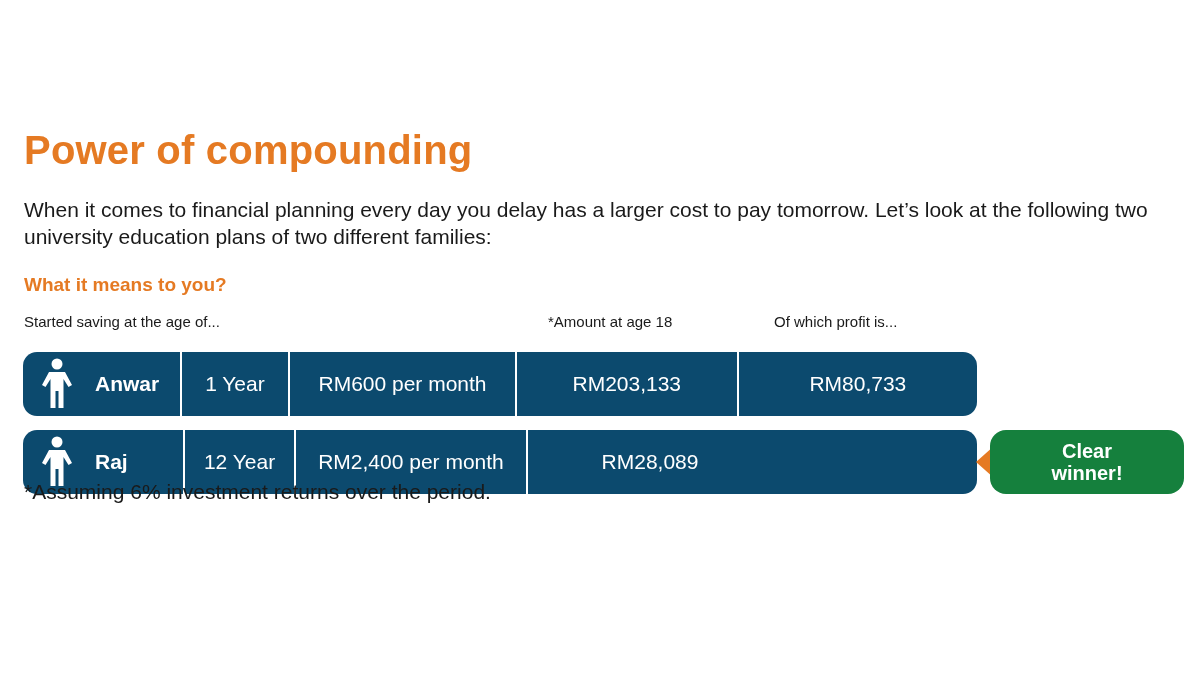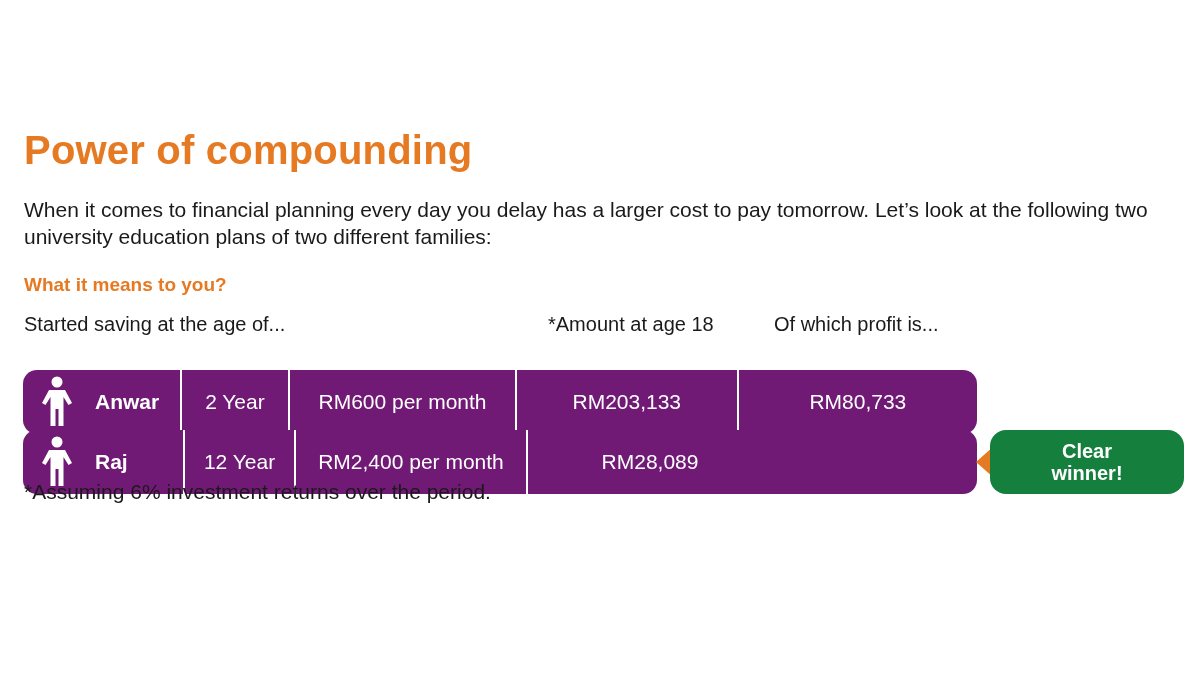--- a/index.html
+++ b/index.html
@@ -13,28 +13,28 @@
     }
     .intro {
       position: absolute; left: 24px; top: 196px; width: 1170px; margin: 0;
       font-size: 21px; line-height: 27px; color: #1a1a1a;
     }
     .subhead {
       position: absolute; left: 24px; top: 274px; margin: 0;
       font-size: 19px; font-weight: bold; color: #e57a23;
     }
     .colhead {
-      position: absolute; top: 313px; font-size: 20px; color: #1a1a1a; white-space: nowrap;
+      position: absolute; top: 313px; font-size: 15px; color: #1a1a1a; white-space: nowrap;
     }
     .row {
       position: absolute; left: 23px; width: 954px; height: 64px;
       border-radius: 14px; display: flex; overflow: hidden;
     }
-    .row.light { top: 352px; background: #701a75; margin-top: 18px; }
-    .row.dark { top: 430px; background: #701a75; }
+    .row.light { top: 352px; background: #0c4a6e; }
+    .row.dark { top: 430px; background: #0c4a6e; }
     .cell {
       display: flex; align-items: center; justify-content: center;
       color: #ffffff; font-size: 21px; white-space: nowrap;
       border-right: 2px solid #ffffff; box-sizing: border-box; height: 100%;
     }
     .cell:last-child { border-right: none; }
     .c-name { width: 162px; justify-content: flex-start; padding-left: 18px; }
     .c-age { width: 111px; }
     .c-monthly { width: 232px; }
     .c-amount { width: 227px; }
@@ -72,21 +72,21 @@
 <div class="row light">
   <div class="cell c-name">
     <span class="person-icon">
       <svg width="32" height="52" viewBox="0 0 32 52">
         <circle cx="16" cy="6" r="5.5" fill="#fff"></circle>
         <path d="M8 14 H24 L31 27 L27.5 29 L22.5 21 V50 H17.5 V33 H14.5 V50 H9.5 V21 L4.5 29 L1 27 Z" fill="#fff"></path>
       </svg>
     </span>
     <span class="name-text">Anwar</span>
   </div>
-  <div class="cell c-age">2 Year</div>
+  <div class="cell c-age">1 Year</div>
   <div class="cell c-monthly">RM600 per month</div>
   <div class="cell c-amount">RM203,133</div>
   <div class="cell c-profit">RM80,733</div>
 </div>
 
 <div class="row dark">
   <div class="cell c-name">
     <span class="person-icon">
       <svg width="32" height="52" viewBox="0 0 32 52">
         <circle cx="16" cy="6" r="5.5" fill="#fff"></circle>

